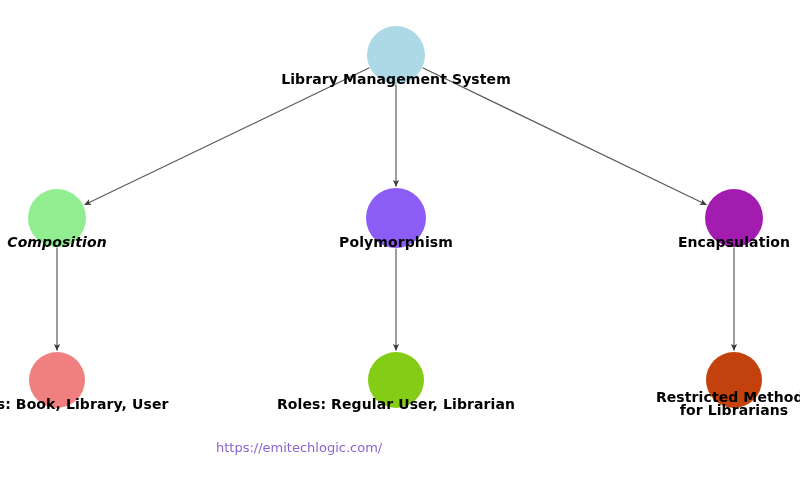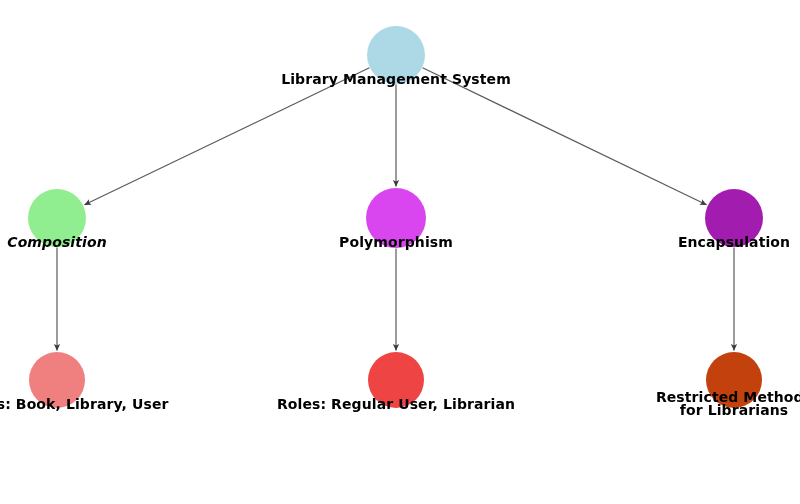--- a/index.html
+++ b/index.html
@@ -78,32 +78,33 @@
       </g>
   </svg>
 
   <div id="node-layer">
       <div class="node node-root" style="left: 367px; top: 26px; width: 58px; height: 58px; background: rgb(173, 216, 230);">
         <div class="node-label">Library Management System</div>
       </div>
       <div class="node node-branch" style="left: 28px; top: 189px; width: 58px; height: 58px; background: rgb(144, 238, 144); font-style: italic;">
         <div class="node-label">Composition</div>
       </div>
-      <div class="node node-branch" style="left: 366px; top: 188px; width: 60px; height: 60px; background: #d946ef;">
+      <div class="node node-branch" style="left: 366px; top: 188px; width: 60px; height: 60px; background: #8b5cf6;">
         <div class="node-label">Polymorphism</div>
       </div>
       <div class="node node-branch" style="left: 705px; top: 189px; width: 58px; height: 58px; background: #a21caf;">
         <div class="node-label">Encapsulation</div>
       </div>
       <div class="node node-leaf" style="left: 29px; top: 352px; width: 56px; height: 56px; background: rgb(240, 128, 128);">
         <div class="node-label">Classes: Book, Library, User</div>
       </div>
-      <div class="node node-leaf" style="left: 368px; top: 352px; width: 56px; height: 56px; background: #ef4444;">
+      <div class="node node-leaf" style="left: 368px; top: 352px; width: 56px; height: 56px; background: #84cc16;">
         <div class="node-label">Roles: Regular User, Librarian</div>
       </div>
       <div class="node node-leaf" style="left: 706px; top: 352px; width: 56px; height: 56px; background: #c2410c;">
         <div class="node-label">Restricted Methods
 for Librarians</div>
       </div>
     </div>
 
+  <div class="watermark" style="left: 216px; top: 440px;">https://emitechlogic.com/</div>
 
 </div>
 
 </body></html>

